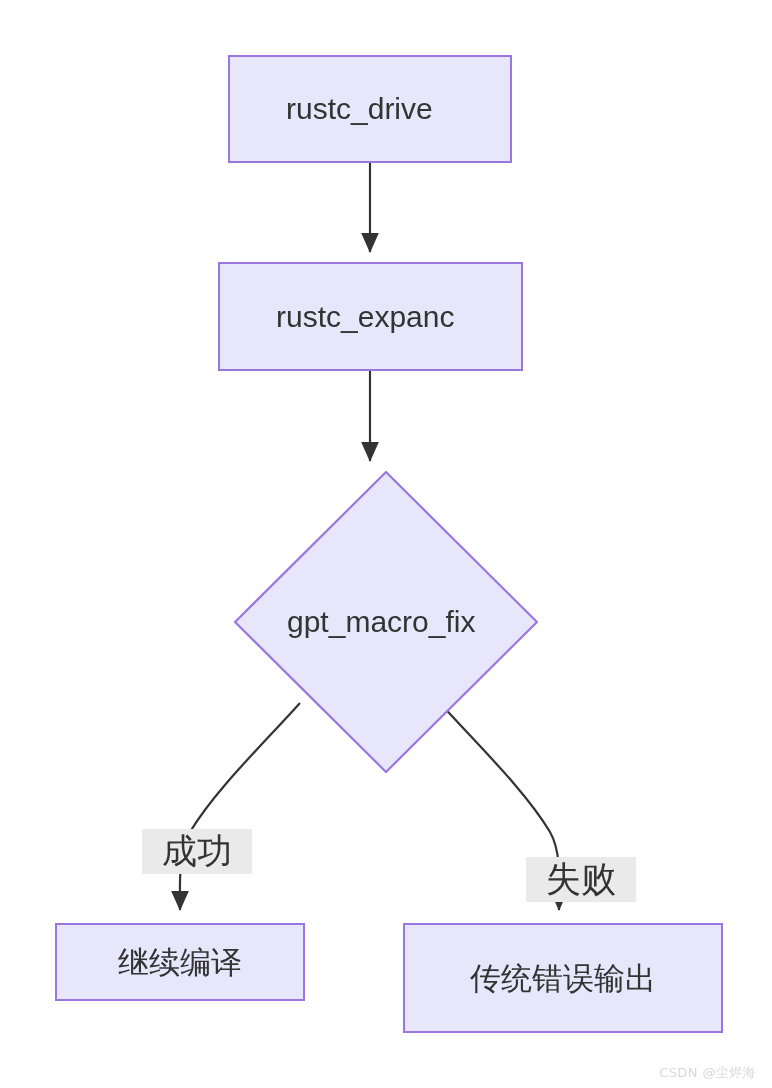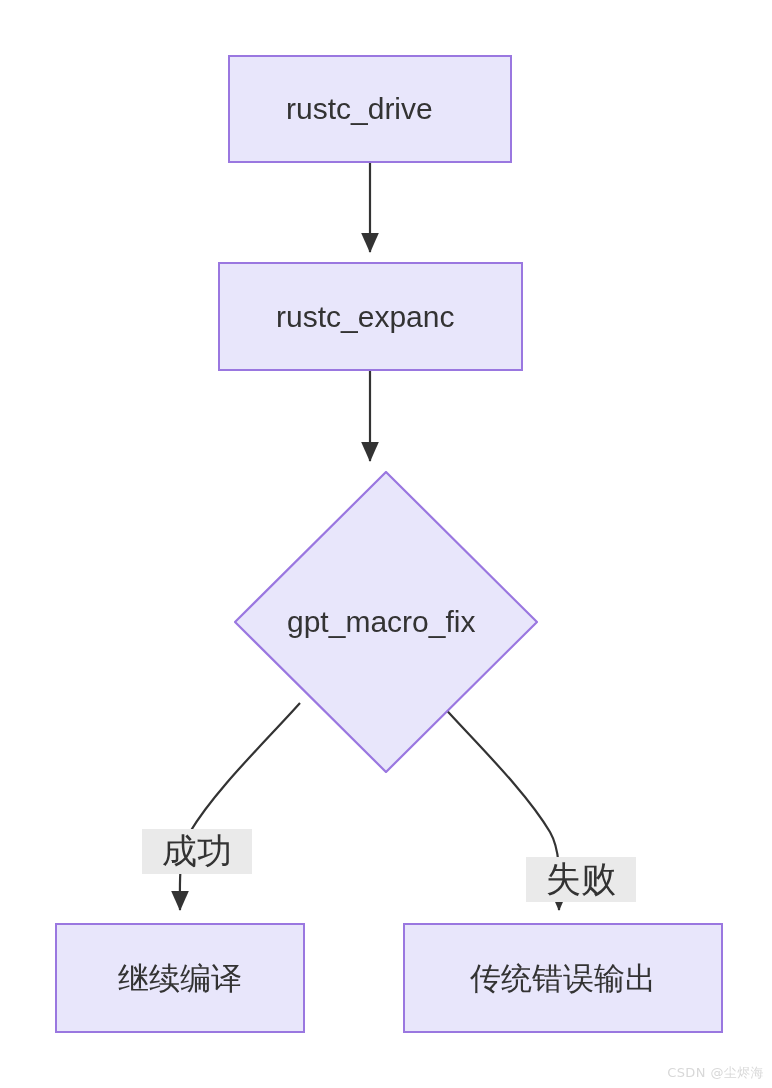--- a/index.html
+++ b/index.html
@@ -54,21 +54,21 @@
     justify-content: flex-start;
   }
   .node.clipped .label {
     position: relative;
     left: 56px;
   }
 
   
   #node-rustc-driver  { left: 228px; top: 55px;  width: 284px; height: 108px; }
   #node-rustc-expand  { left: 218px; top: 262px; width: 305px; height: 109px; }
-  #node-continue      { left: 55px;  top: 923px; width: 250px; height: 110px; }
+  #node-continue      { left: 55px;  top: 923px; width: 250px; height: 78px; }
   #node-legacy-error  { left: 403px; top: 923px; width: 320px; height: 110px; }
 
   
   #node-decision {
     position: absolute;
     left: 234px;
     top: 471px;
     width: 304px;
     height: 302px;
     text-align: right;
@@ -108,21 +108,21 @@
     line-height: 1.16;
     padding: 2px 20px;
     white-space: nowrap;
   }
   #edge-label-success { left: 142px; top: 829px; }
   #edge-label-failure { left: 526px; top: 857px; }
 
   
   #watermark {
     position: absolute;
-    right: 8px;
+    right: 16px;
     bottom: 6px;
     font-family: "DejaVu Sans", "Liberation Sans", sans-serif;
     font-size: 13px;
     color: #d8d8d8;
     white-space: nowrap;
     letter-spacing: 0.4px;
   }
 </style>
 </head>
 <body>

